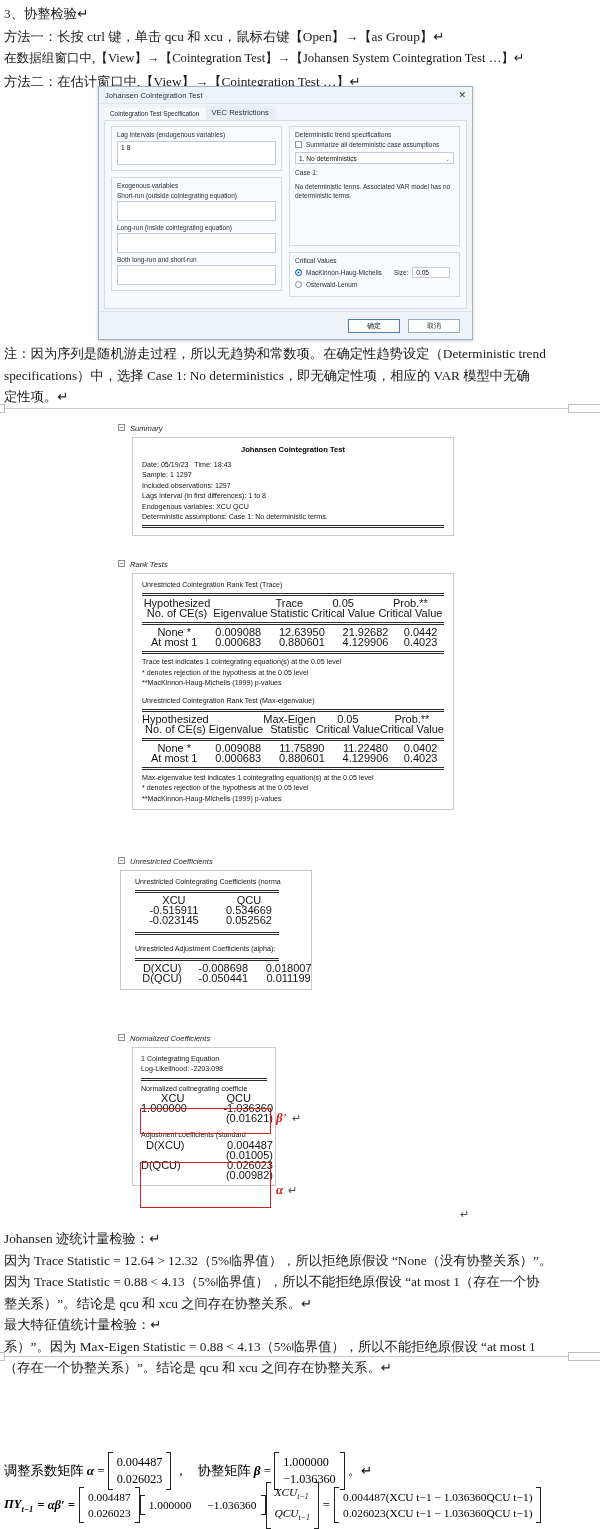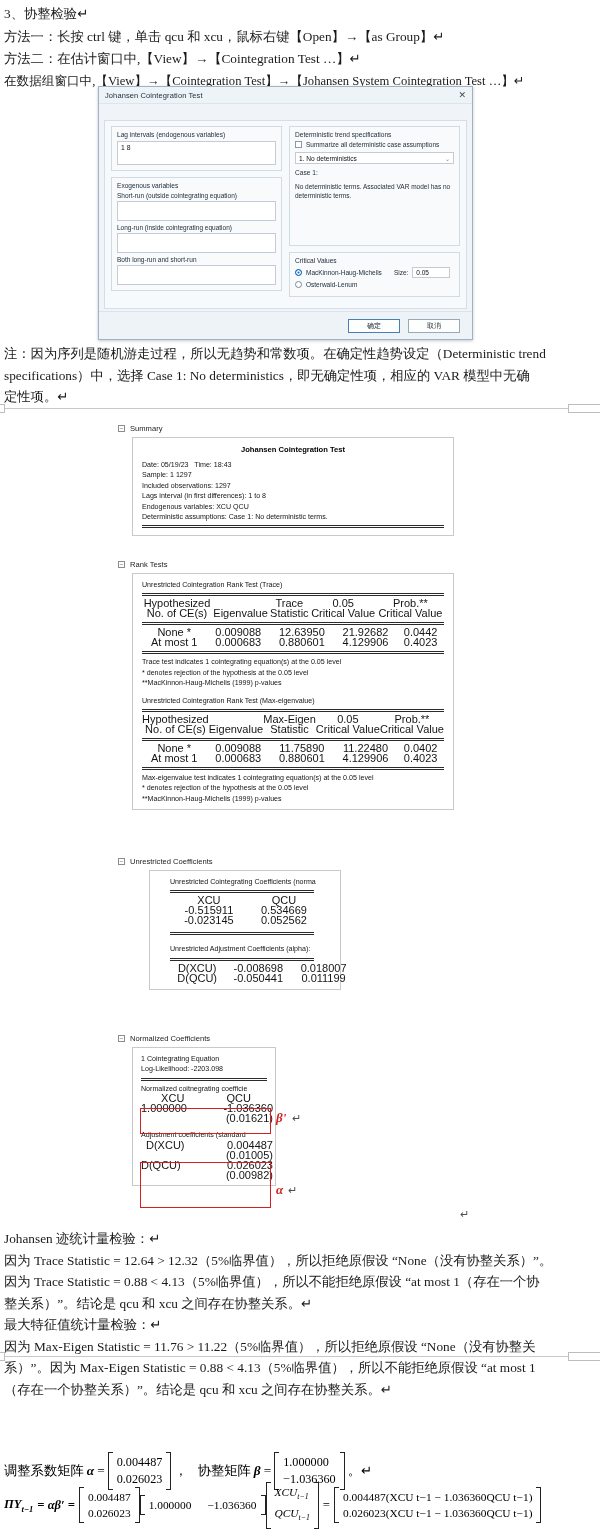--- a/index.html
+++ b/index.html
@@ -92,21 +92,21 @@
   #note-text { position:absolute; left:4px; top:343px; width:596px; }
 
   
   .page-sep { position:absolute; left:0; width:600px; height:10px; }
   .page-sep .line { position:absolute; left:0; right:0; top:4px; border-top:1px solid #c8c8c8; }
   .page-sep .handle-l { position:absolute; left:0; top:0; width:5px; height:9px; border:1px solid #bdbdbd; border-left:none; background:#fff; }
   .page-sep .handle-r { position:absolute; right:0; top:0; width:32px; height:9px; border:1px solid #bdbdbd; border-right:none; background:#fff; }
 
   
   .ev-sect { position:absolute; font-family:"Liberation Sans", sans-serif; }
-  .ev-head { display:flex; align-items:center; gap:5px; font-size:7.6px; color:#1b1b1b; }
+  .ev-head { display:flex; gap:5px; font-size:7.6px; color:#1b1b1b;font-style:italic; }
   .ev-toggle { width:7px; height:7px; border:1px solid #8c8c8c; background:#fff;
     font-size:6px; line-height:5px; text-align:center; color:#444; }
   .ev-box { border:1px solid #c9c9c9; background:#fff; padding:5px 7px; margin-top:4px; }
   .ev-txt { font-size:7.1px; line-height:10.4px; color:#141414; white-space:pre; }
   .ev-center { text-align:center; font-weight:bold; font-size:7.6px; margin-bottom:6px; }
   .rule-d { border-top:1px solid #2b2b2b; border-bottom:1px solid #2b2b2b; height:3px; margin:3px 0; }
   table.ev { border-collapse:collapse; width:100%; font-size:11px; color:#141414; }
   table.ev td, table.ev th { padding:0 0 0.4px; font-weight:normal; line-height:9.6px; white-space:pre; }
   table.ev th { font-weight:normal; }
   .c { text-align:center; } .r { text-align:right; } .l { text-align:left; }
@@ -133,30 +133,34 @@
   .ital { font-style:italic; }
   .bld-it { font-weight:bold; font-style:italic; }
   sub { font-size:.68em; }
 </style>
 </head>
 <body>
 
 <div id="top-text">
   <div class="doc-line">3、协整检验↵</div>
   <div class="doc-line">方法一：长按 ctrl 键，单击 qcu 和 xcu，鼠标右键【Open】→【as Group】↵</div>
+  <div class="doc-line" style="font-size:12.6px">在数据组窗口中,【View】→【Cointegration Test】→【Johansen System Cointegration Test …】↵</div>
   <div class="doc-line">方法二：在估计窗口中,【View】→【Cointegration Test …】↵</div>
-  <div class="doc-line" style="font-size:12.6px">在数据组窗口中,【View】→【Cointegration Test】→【Johansen System Cointegration Test …】↵</div>
 </div>
 
 <div id="dialog">
   <div id="dlg-titlebar">
     <span id="dlg-title">Johansen Cointegration Test</span>
     <span id="dlg-close">✕</span>
   </div>
 
+  <div id="dlg-tabs">
+    <div class="dlg-tab active">Cointegration Test Specification</div>
+    <div class="dlg-tab inactive">VEC Restrictions</div>
+  </div>
 
   <div id="dlg-body">
     <div id="dlg-cols">
 
       <div class="dlg-col">
         <div class="grp">
           <span class="grp-title">Lag intervals (endogenous variables)</span>
           <div class="txtin">1 8</div>
         </div>
 
@@ -344,21 +348,21 @@
     <div class="ev-txt">* denotes rejection of the hypothesis at the 0.05 level</div>
     <div class="ev-txt">**MacKinnon-Haug-Michelis (1999) p-values</div>
   </div>
 </div>
 
 <div class="ev-sect" style="left:118px; top:857px; width:330px;">
   <div class="ev-head">
     <span class="ev-toggle">–</span>
     <span>Unrestricted Coefficients</span>
   </div>
-  <div class="ev-box" style="margin-left:31px; width:192px; padding:6px 0 5px 20px;">
+  <div class="ev-box" style="margin-left:2px; width:192px; padding:6px 0 5px 14px;">
     <div class="ev-txt" style="width:215px">Unrestricted Cointegrating Coefficients (norma</div>
     <div class="rule-d" style="width:144px"></div>
     <table class="ev" style="width:150px">
       <tbody>
           <tr>
         <th class="c">XCU</th>
         <th class="c">QCU</th>
       </tr>
       <tr>
         <td class="c">-0.515911</td>
@@ -451,21 +455,20 @@
 </div>
 
 <span class="pilcrow" style="position:absolute; left:460px; top:1208px;">↵</span>
 
 <div id="analysis">
   <div class="doc-line">Johansen 迹统计量检验：↵</div>
   <div class="doc-line">因为 Trace Statistic = 12.64 &gt; 12.32（5%临界值），所以拒绝原假设 “None（没有协整关系）”。</div>
   <div class="doc-line">因为 Trace Statistic = 0.88 &lt; 4.13（5%临界值），所以不能拒绝原假设 “at most 1（存在一个协</div>
   <div class="doc-line">整关系）”。结论是 qcu 和 xcu 之间存在协整关系。↵</div>
   <div class="doc-line">最大特征值统计量检验：↵</div>
-  <div class="doc-line">因为 Max-Eigen Statistic = 11.76 &gt; 11.22（5%临界值），所以拒绝原假设 “None（没有协整关</div>
   <div class="doc-line">系）”。因为 Max-Eigen Statistic = 0.88 &lt; 4.13（5%临界值），所以不能拒绝原假设 “at most 1</div>
   <div class="doc-line">（存在一个协整关系）”。结论是 qcu 和 xcu 之间存在协整关系。↵</div>
 </div>
 
 <div class="page-sep" style="top:1352px">
   <div class="line"></div>
   <div class="handle-l"></div>
   <div class="handle-r"></div>
 </div>
 

